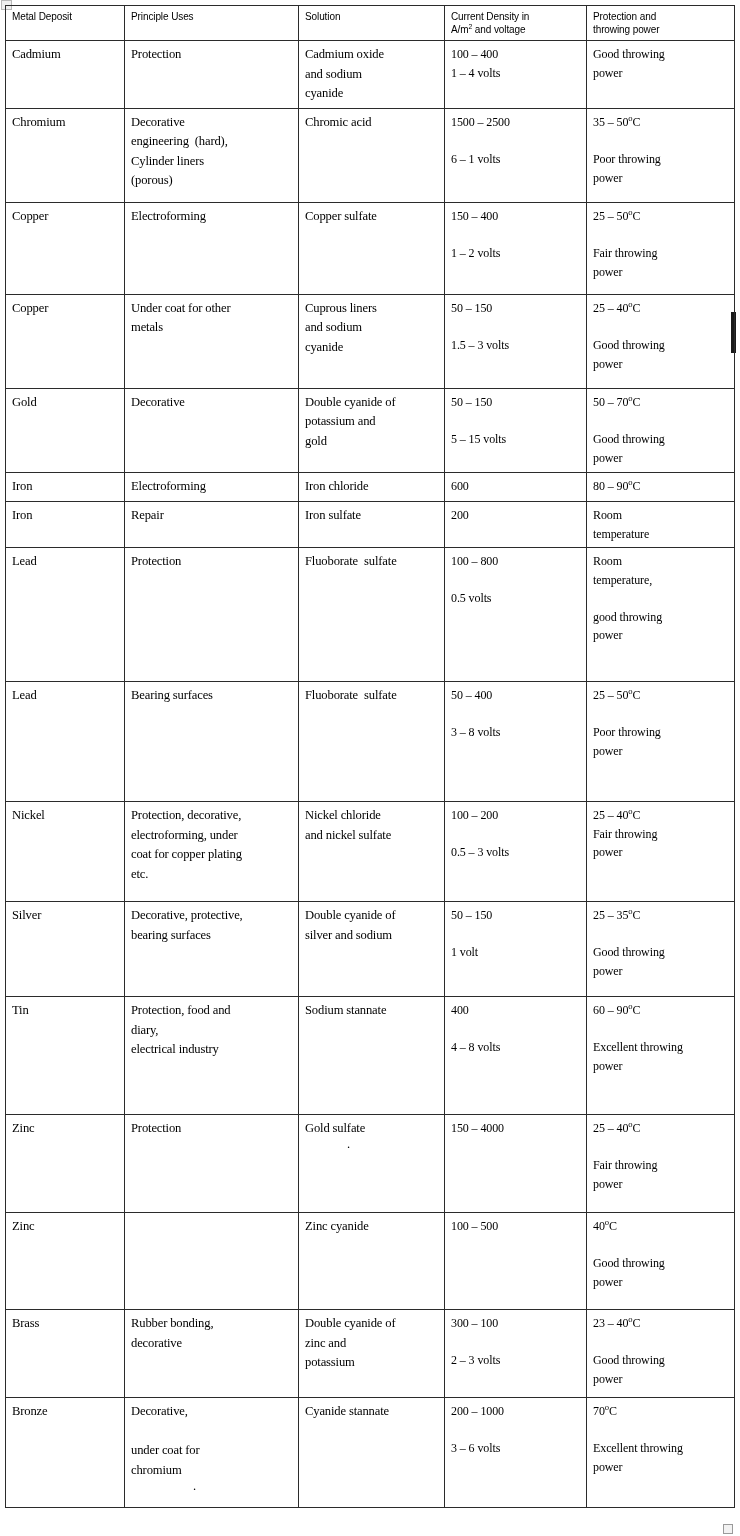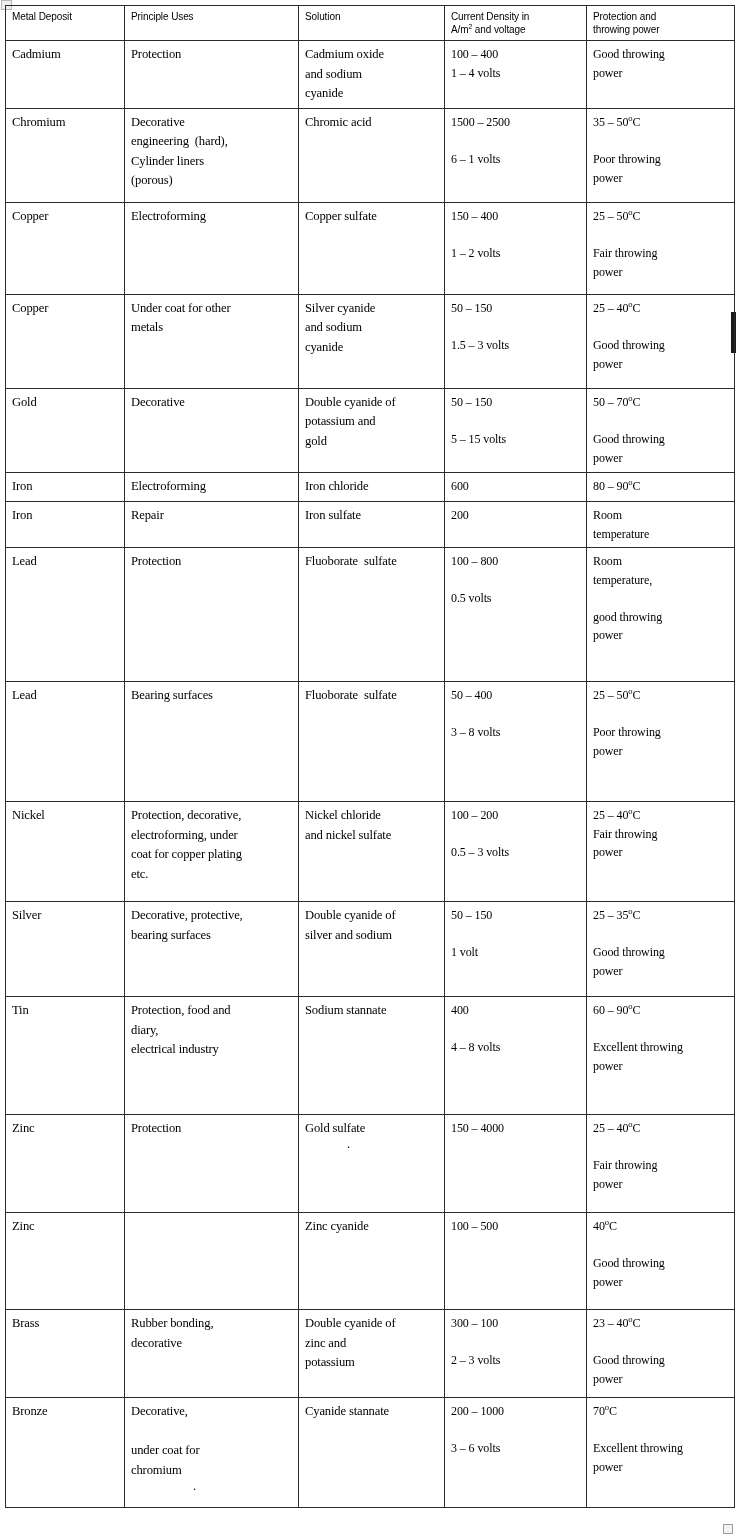--- a/index.html
+++ b/index.html
@@ -214,21 +214,21 @@
       </tr>
       <tr style="height: 94px;">
         <td class="cell-sans">
           <span class="line">Copper</span>
         </td>
         <td class="cell-sans">
           <span class="line">Under coat for other</span>
           <span class="line">metals</span>
         </td>
         <td class="cell-sans">
-          <span class="line">Silver cyanide</span>
+          <span class="line">Cuprous liners</span>
           <span class="line">and sodium</span>
           <span class="line">cyanide</span>
         </td>
         <td class="cell-serif">
           <span class="line">50 – 150</span>
           <span class="line blank"></span>
           <span class="line">1.5 – 3 volts</span>
         </td>
         <td class="cell-serif">
           <span class="line">25 – 40<span class="deg">o</span>C</span>

